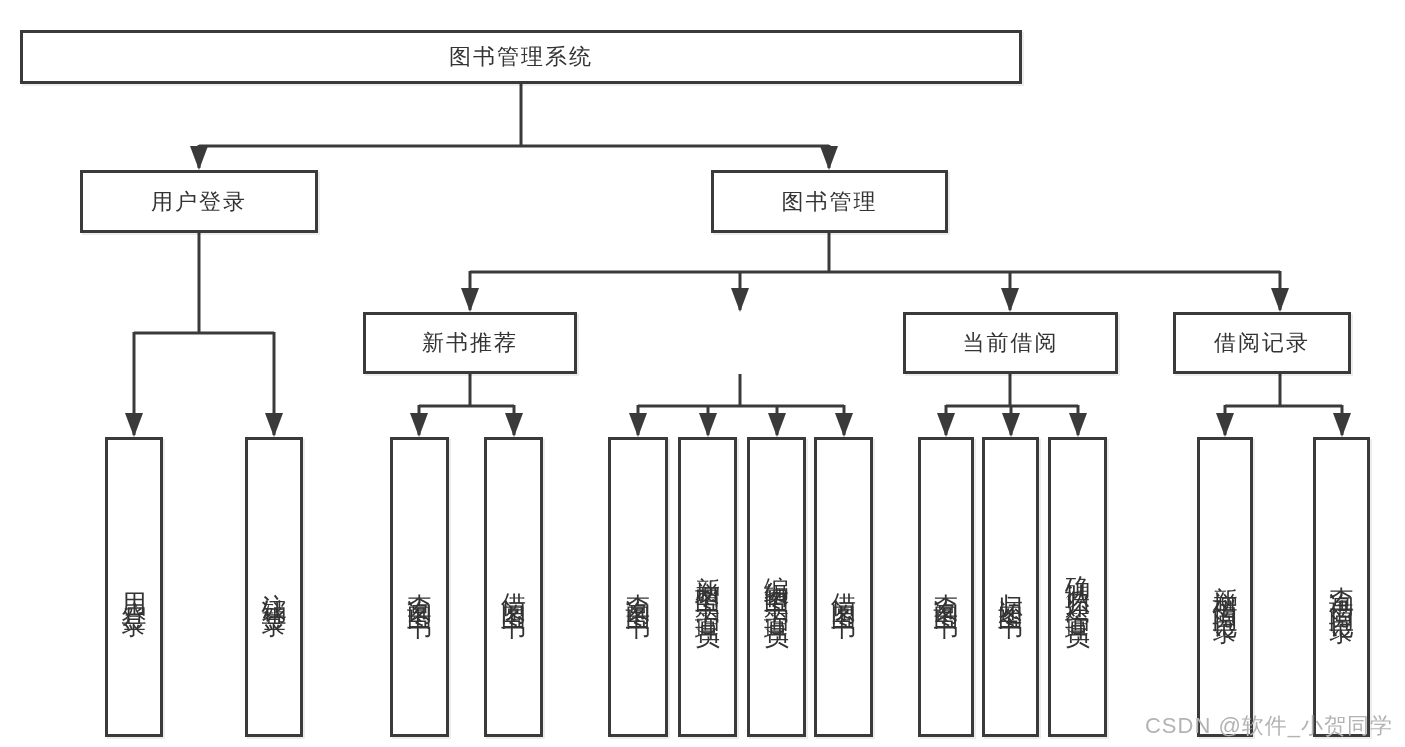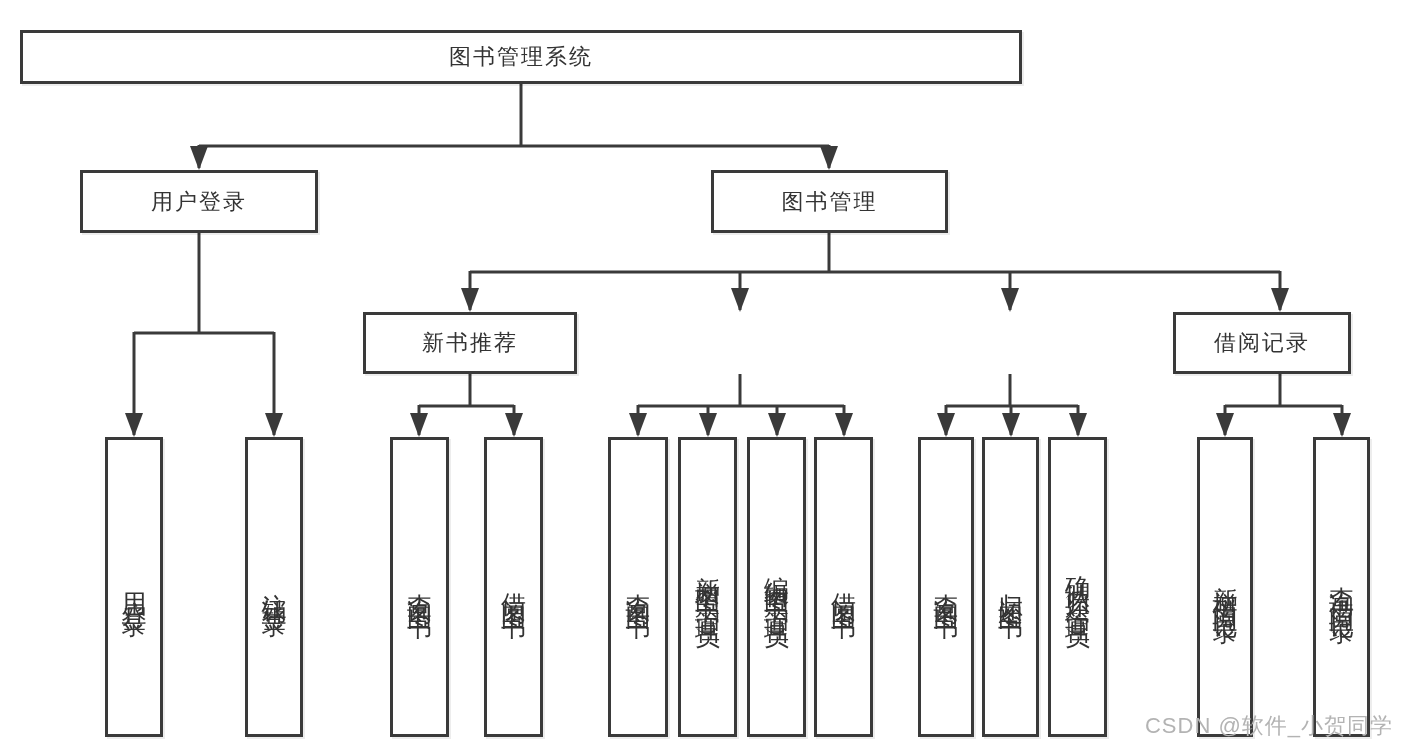--- a/index.html
+++ b/index.html
@@ -80,20 +80,21 @@
       <line x1="1342" y1="405" x2="1342" y2="435" marker-end="url(#arrow)"></line>
     </g>
   </svg>
 
   <div class="node h" style="left:20px; top:13px; width:1002px; height:54px;margin-top:17px;">图书管理系统</div>
 
   <div class="node h" style="left:80px; top:170px; width:238px; height:63px;">用户登录</div>
   <div class="node h" style="left:363px; top:312px; width:214px; height:62px;">新书推荐</div>
 
   <div class="node h" style="left:711px; top:170px; width:237px; height:63px;">图书管理</div>
+  <div class="node h" style="left:903px; top:312px; width:215px; height:62px;">当前借阅</div>
   <div class="node h" style="left:1173px; top:312px; width:178px; height:62px;">借阅记录</div>
 
   <div class="node v" style="left:105px; top:437px; width:58px; height:300px;">用户登录</div>
   <div class="node v" style="left:245px; top:437px; width:58px; height:300px;">注销登录</div>
 
   <div class="node v" style="left:390px; top:437px; width:59px; height:300px;">查询图书</div>
   <div class="node v" style="left:484px; top:437px; width:59px; height:300px;">借阅图书</div>
 
   <div class="node v" style="left:608px; top:437px; width:60px; height:300px;">查询图书</div>
   <div class="node v" style="left:678px; top:437px; width:59px; height:300px;">新增图书（管理员）</div>

